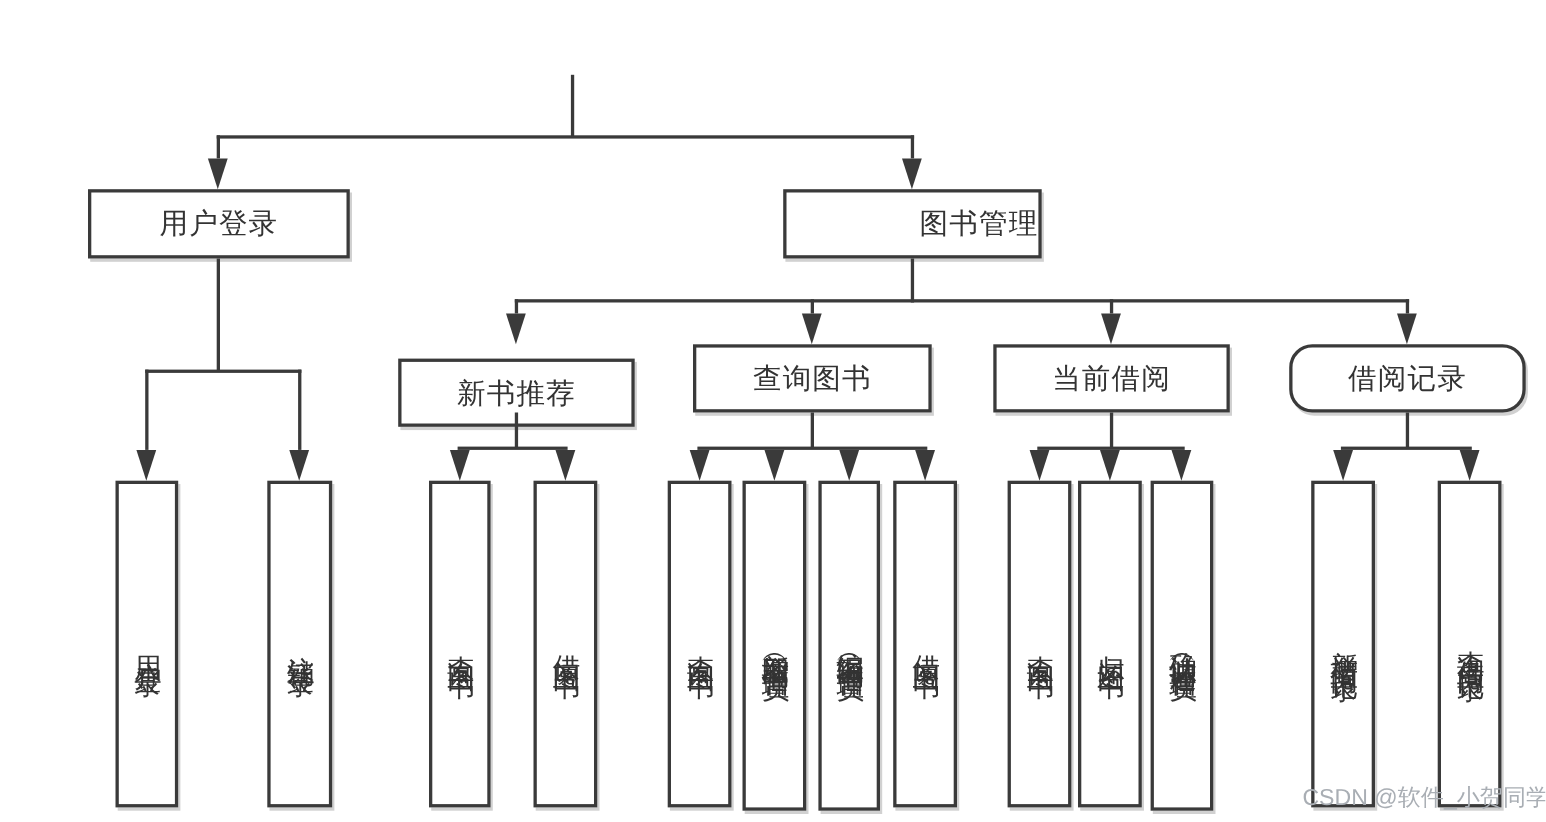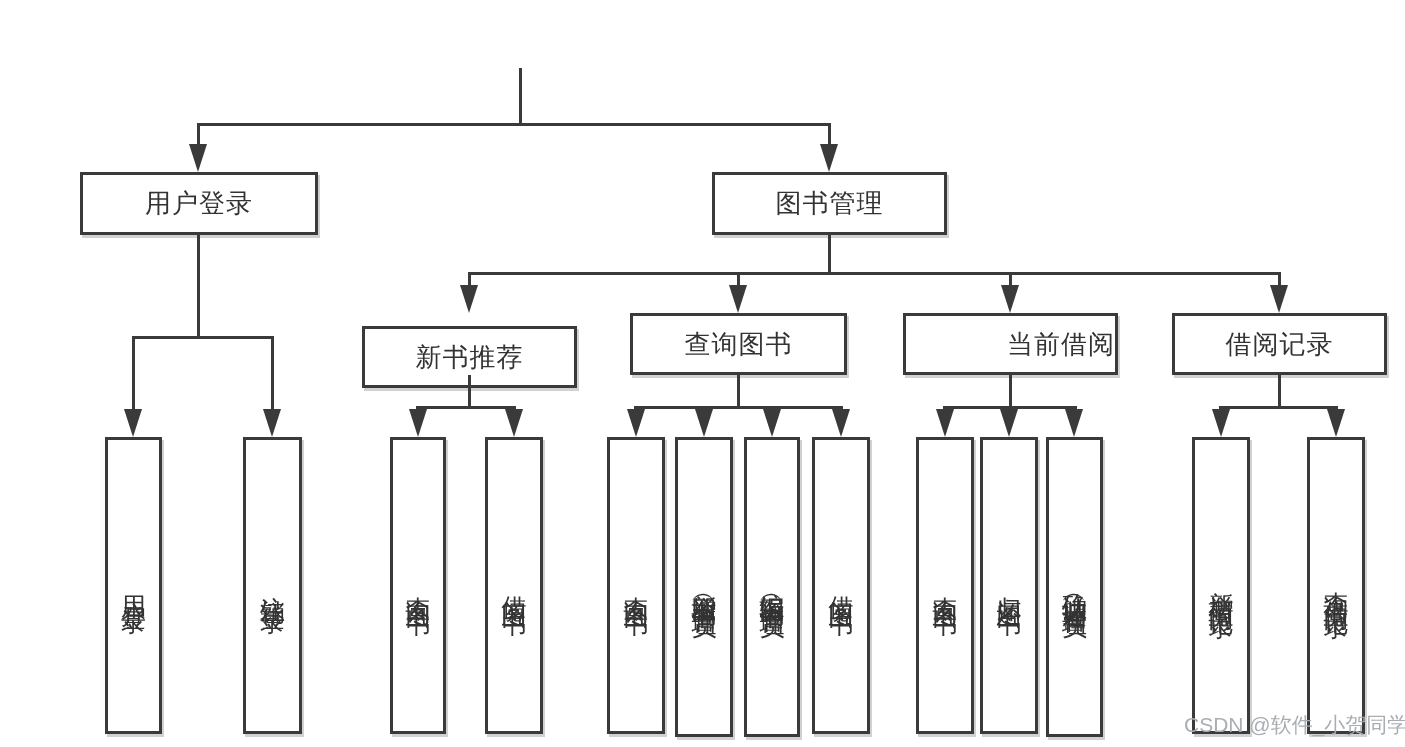--- a/index.html
+++ b/index.html
@@ -51,37 +51,37 @@
 </head>
 <body>
 
 <div id="canvas">
 
 
   <div class="node h" style="left:80px;top:172px;width:238px;height:63px;">
     <span>用户登录</span>
   </div>
 
-  <div class="node h" style="left:712px;top:172px;width:235px;height:63px;">
+  <div class="node h" style="left:712px;top:172px;width:235px;height:63px;justify-content:flex-end;">
     <span>图书管理</span>
   </div>
 
   <div class="node h" style="left:362px;top:313px;width:215px;height:62px;margin-top:13px;">
     <span>新书推荐</span>
   </div>
 
   <div class="node h" style="left:630px;top:313px;width:217px;height:62px;">
     <span>查询图书</span>
   </div>
 
-  <div class="node h" style="left:903px;top:313px;width:215px;height:62px;justify-content:flex-end;">
+  <div class="node h" style="left:903px;top:313px;width:215px;height:62px;">
     <span>当前借阅</span>
   </div>
 
-  <div class="node h" style="left:1172px;top:313px;width:215px;height:62px;">
+  <div class="node h" style="left:1172px;top:313px;width:215px;height:62px;border-radius:21px;">
     <span>借阅记录</span>
   </div>
 
   <div class="node leaf" style="left:105px;top:437px;width:57px;height:297px;">
     <span class="vtext">用户登录</span>
   </div>
 
   <div class="node leaf" style="left:243px;top:437px;width:59px;height:297px;">
     <span class="vtext">注销登录</span>
   </div>

